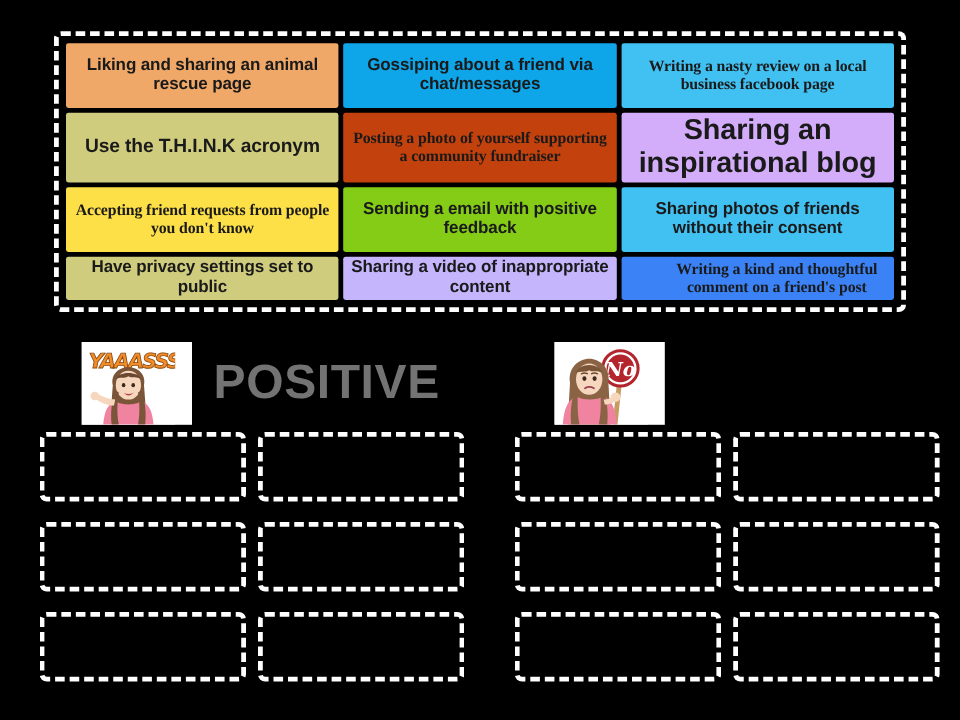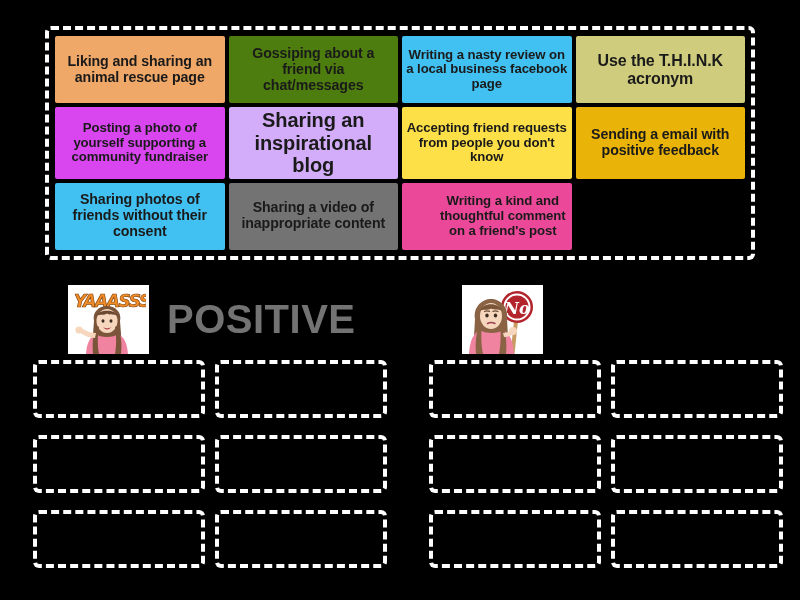--- a/index.html
+++ b/index.html
@@ -25,21 +25,21 @@
     height: 234px;
     box-sizing: border-box;
     border: 4px dashed #ffffff;
     border-radius: 6px;
     padding: 6px;
   }
   #tile-grid {
     width: 100%;
     height: 100%;
     display: grid;
-    grid-template-columns: repeat(4, 1fr);
+    grid-template-columns: repeat(3, 1fr);
     grid-template-rows: repeat(3, 1fr);
     gap: 4px 4px;
   }
   .tile {
     display: flex;
     align-items: center;
     justify-content: center;
     text-align: center;
     box-sizing: border-box;
     padding: 2px 4px;
@@ -49,38 +49,38 @@
     line-height: 1.12;
     letter-spacing: -0.1px;
     cursor: grab;
     user-select: none;
   }
   .tile .tile-text {
     display: block;
     width: 100%;
   }
   
-  .fs-13 { font-size: 13.2px; }
+  .fs-13 { font-size: 13.2px; font-family: Liberation Serif, serif; }
   .fs-14 { font-size: 14.2px; }
-  .fs-19 { font-size: 20px; }
+  .fs-19 { font-size: 24px; }
   .fs-17 { font-size: 16px; }
 
   
   .category {
     position: absolute;
     top: 283px;
     height: 72px;
     display: flex;
     align-items: center;
   }
   #category-positive { left: 68px;  width: 320px; }
   #category-negative { left: 462px; width: 320px; }
 
   .cat-image {
-    width: 81px;
+    width: 92px;
     height: 69px;
     background: #ffffff;
     flex: 0 0 auto;
     position: relative;
     overflow: hidden;
   }
   .cat-label {
     color: #737373;
     font-size: 40px;
     font-weight: bold;
@@ -112,48 +112,51 @@
   }
 </style>
 </head>
 <body>
 
 <div id="tile-bank">
   <div id="tile-grid">
       <div class="tile fs-14" style="background: rgb(240, 168, 104);">
         <span class="tile-text">Liking and sharing an animal rescue page</span>
       </div>
-      <div class="tile fs-14" style="background: #4d7c0f;">
+      <div class="tile fs-14" style="background: #0ea5e9;">
         <span class="tile-text">Gossiping about a friend via chat/messages</span>
       </div>
       <div class="tile fs-13" style="background: rgb(65, 192, 242);">
         <span class="tile-text">Writing a nasty review on a local business facebook page</span>
       </div>
       <div class="tile fs-17" style="background: rgb(207, 204, 125);">
         <span class="tile-text">Use the T.H.I.N.K acronym</span>
       </div>
-      <div class="tile fs-13" style="background: #d946ef;">
+      <div class="tile fs-13" style="background: #c2410c;">
         <span class="tile-text">Posting a photo of yourself supporting a community fundraiser</span>
       </div>
       <div class="tile fs-19" style="background: rgb(211, 173, 250);">
         <span class="tile-text">Sharing an inspirational blog</span>
       </div>
       <div class="tile fs-13" style="background: #fde047;">
         <span class="tile-text">Accepting friend requests from people you don't know</span>
       </div>
-      <div class="tile fs-14" style="background: #eab308;">
+      <div class="tile fs-14" style="background: #84cc16;">
         <span class="tile-text">Sending a email with positive feedback</span>
       </div>
       <div class="tile fs-14" style="background: rgb(65, 192, 242);">
         <span class="tile-text">Sharing photos of friends without their consent</span>
       </div>
-      <div class="tile fs-14" style="background: #737373; justify-content: center;">
+      <div class="tile fs-14" style="background: rgb(207, 204, 125);">
+        <span class="tile-text">Have privacy settings set to public</span>
+      </div>
+      <div class="tile fs-14" style="background: #c4b5fd; justify-content: center;">
         <span class="tile-text">Sharing a video of inappropriate content</span>
       </div>
-      <div class="tile fs-13" style="background: #ec4899; padding-left: 36px;">
+      <div class="tile fs-13" style="background: #3b82f6; padding-left: 36px;">
         <span class="tile-text">Writing a kind and thoughtful comment on a friend's post</span>
       </div>
     </div>
 </div>
 
 <div class="category" id="category-positive">
   <div class="cat-image">
     <svg class="bitmoji-svg" viewBox="0 0 78 69" xmlns="http://www.w3.org/2000/svg">
       <rect x="0" y="0" width="78" height="69" fill="#ffffff"></rect>
 

